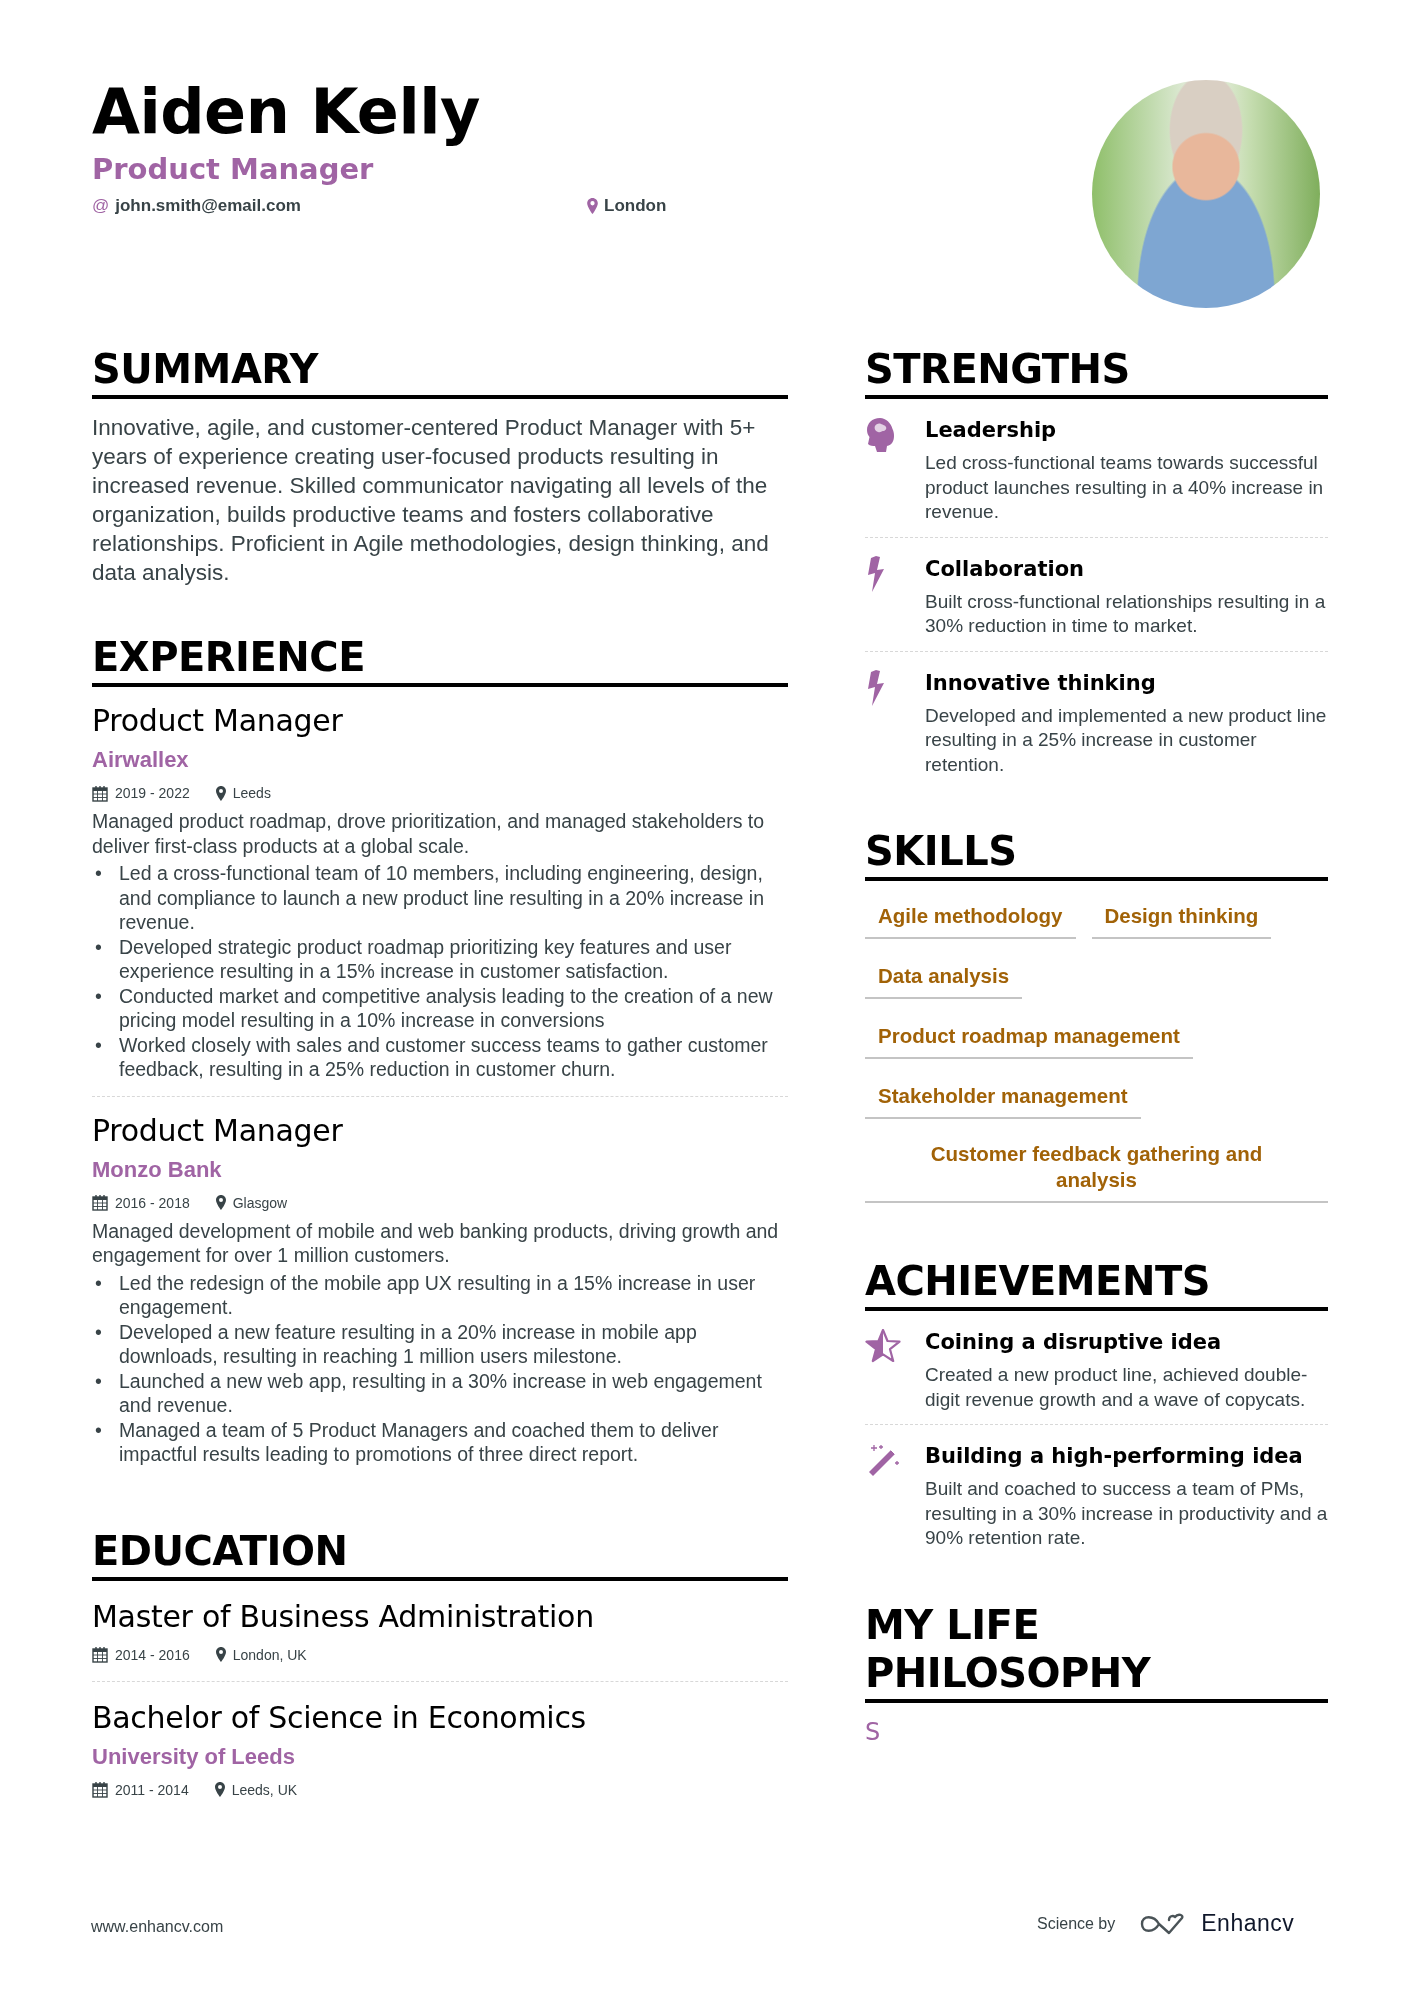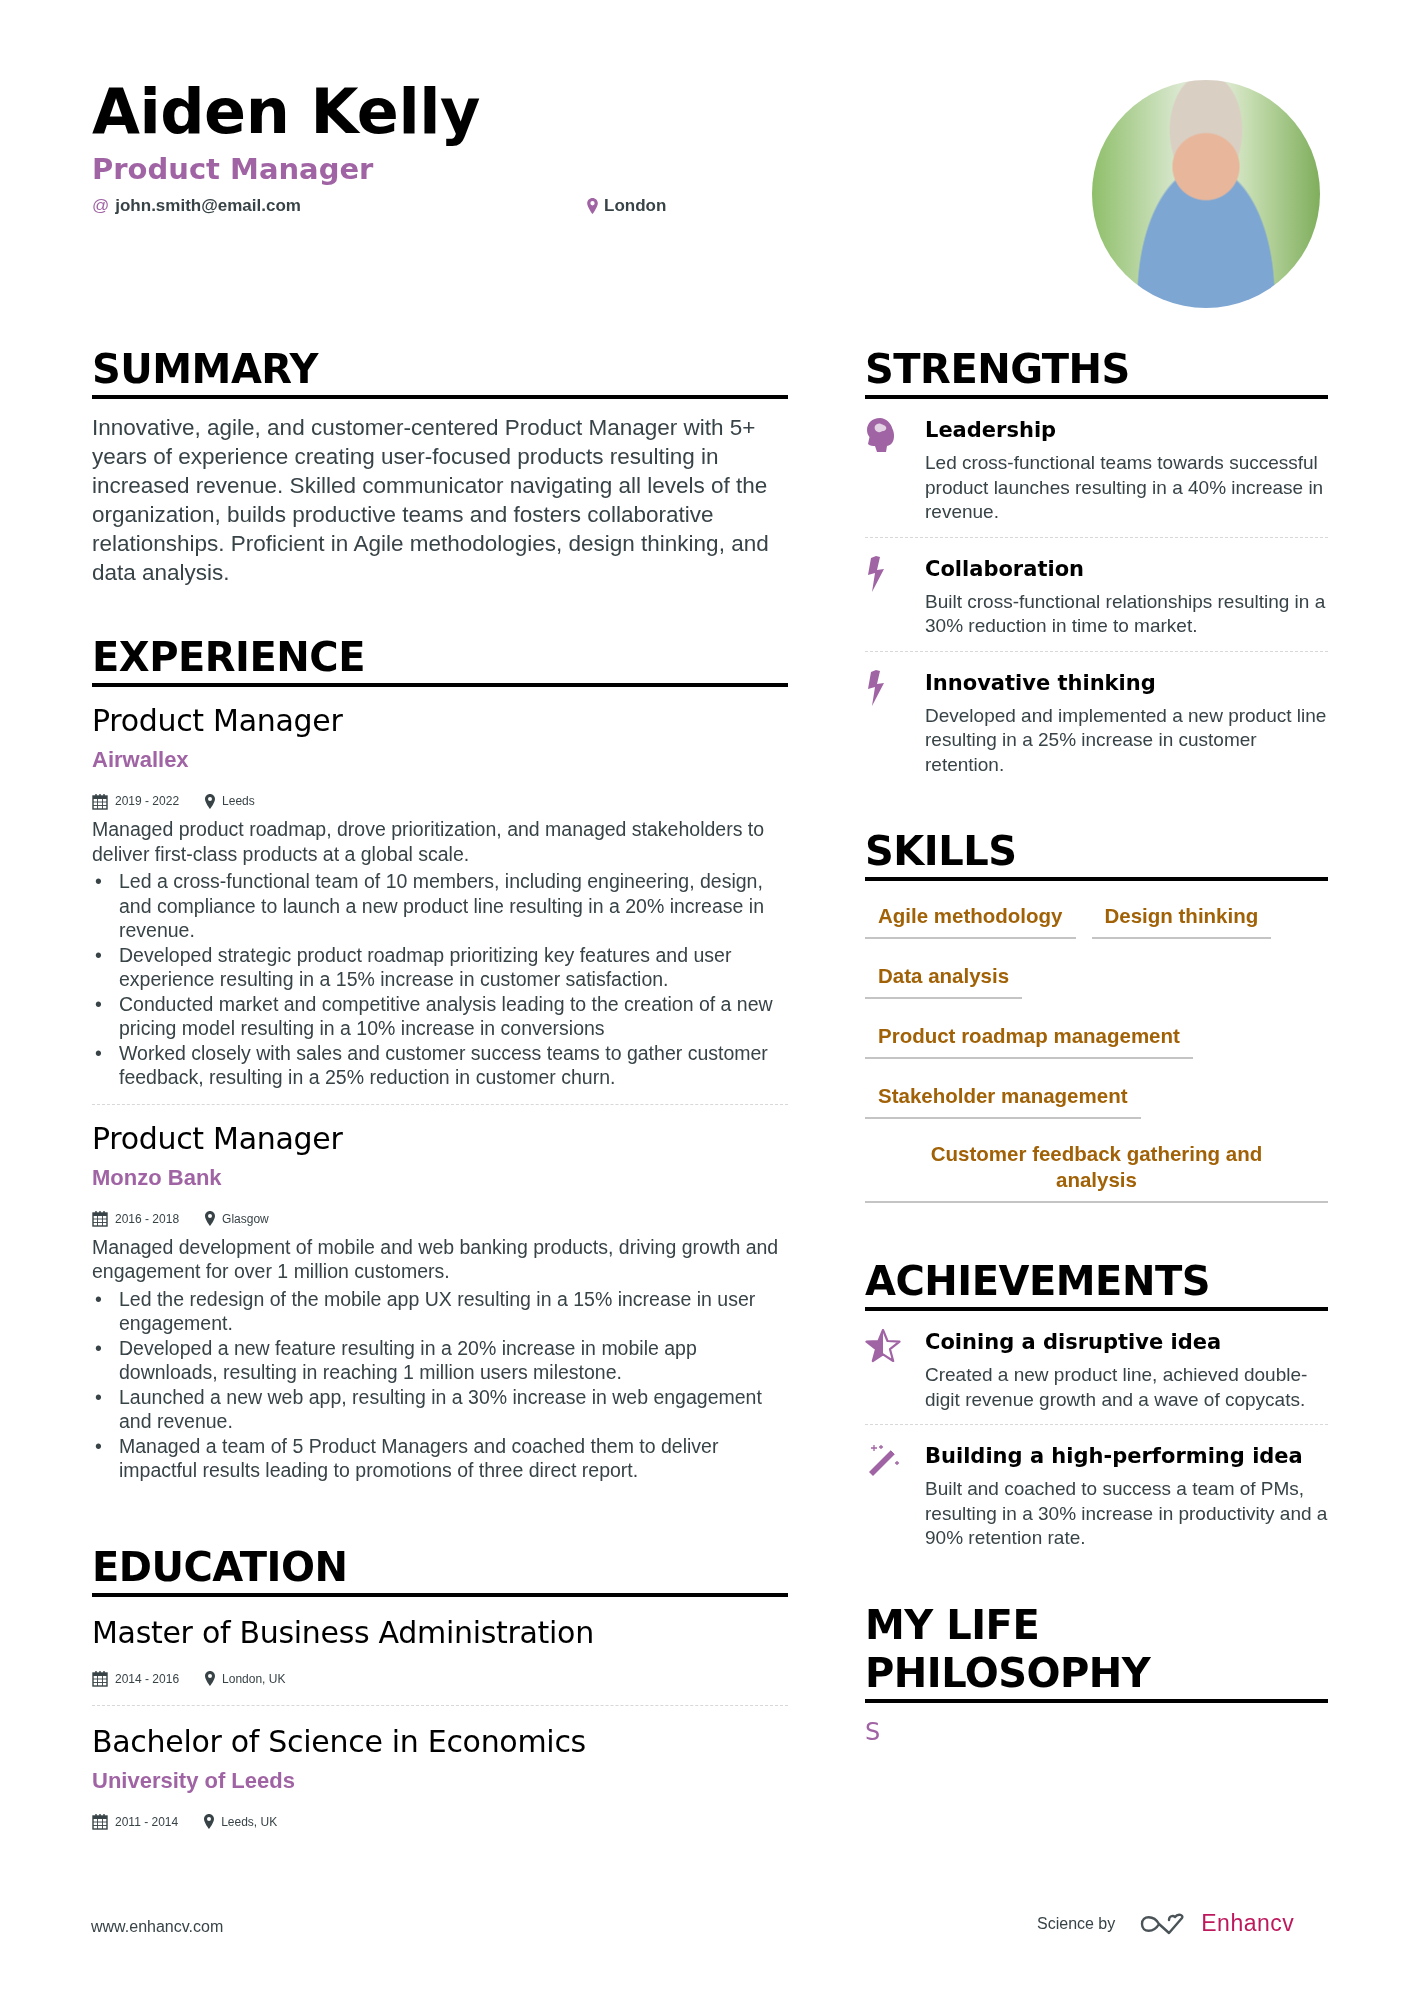--- a/index.html
+++ b/index.html
@@ -28,21 +28,21 @@
   .sec-title { font-family: "DejaVu Sans", sans-serif; font-weight: bold; font-size: 40px; color: #000; line-height: 48px; letter-spacing: -0.5px;
                border-bottom: 4px solid #000; padding-bottom: 2px; }
   .section { margin-bottom: 38px; }
 
   .summary-text { font-size: 22.5px; line-height: 29px; color: #384347; margin-top: 14px; }
 
   .job { padding: 14px 0 14px; border-bottom: 1.5px dashed #d8d8d8; }
   .job:last-child { border-bottom: none; }
   .job-title { font-family: "DejaVu Sans", sans-serif; font-size: 30px; color: #000; line-height: 40px; font-weight: normal; letter-spacing: -0.3px; }
   .company { font-size: 22px; font-weight: bold; color: #a064a4; line-height: 30px; margin-top: 4px; }
-  .meta { display: flex; align-items: center; font-size: 12px; color: #384347; line-height: 24px; margin-top: 14px; }
+  .meta { display: flex; align-items: center; font-size: 14px; color: #384347; line-height: 24px; margin-top: 6px; }
   .meta .m { display: flex; align-items: center; gap: 7px; margin-right: 26px; }
   .meta svg { flex: none; }
   .desc { font-size: 19.5px; line-height: 24.5px; margin-top: 4px; color: #384347; }
   .bullets { list-style: none; margin-top: 3px; }
   .bullets li { position: relative; padding-left: 27px; font-size: 19.5px; line-height: 24.5px; color: #384347; }
   .bullets li::before { content: "•"; position: absolute; left: 3px; top: 0; color: #384347; }
 
   .edu { padding: 16px 0 14px; border-bottom: 1.5px dashed #d8d8d8; }
   .edu:last-child { border-bottom: none; }
 
@@ -56,21 +56,21 @@
   .skills { display: flex; flex-wrap: wrap; margin-top: 14px; }
   .skill { font-size: 20.5px; font-weight: bold; color: #a16207; padding: 8px 13px 8px; border-bottom: 2px solid #c4c4c4;
            margin-right: 16px; margin-bottom: 16px; line-height: 26px; }
   .skill.wide { width: 100%; margin-right: 0; text-align: center; padding: 6px 60px 8px; }
 
   .philosophy { font-family: "DejaVu Sans", sans-serif; font-size: 24px; color: #a064a4; margin-top: 14px; line-height: 30px; }
 
   .footer-left { position: absolute; left: 91px; top: 1918px; font-size: 16px; color: #384347; }
   .footer-right { position: absolute; left: 1037px; top: 1910px; display: flex; align-items: center; gap: 24px; color: #384347; }
   .powered { font-size: 16px; }
-  .brand { display: flex; align-items: center; gap: 14px; font-size: 23px; color: #be185d; letter-spacing: 0.5px; }
+  .brand { display: flex; align-items: center; gap: 14px; font-size: 23px; color: #0f172a; letter-spacing: 0.5px; }
 </style>
 </head>
 <body>
 
 <div class="header">
   <div class="name">Aiden Kelly</div>
   <div class="role">Product Manager</div>
   <div class="contact-row">
     <div class="contact email">
       <span class="accent" style="font-weight:normal;font-size:17px;">@</span>

